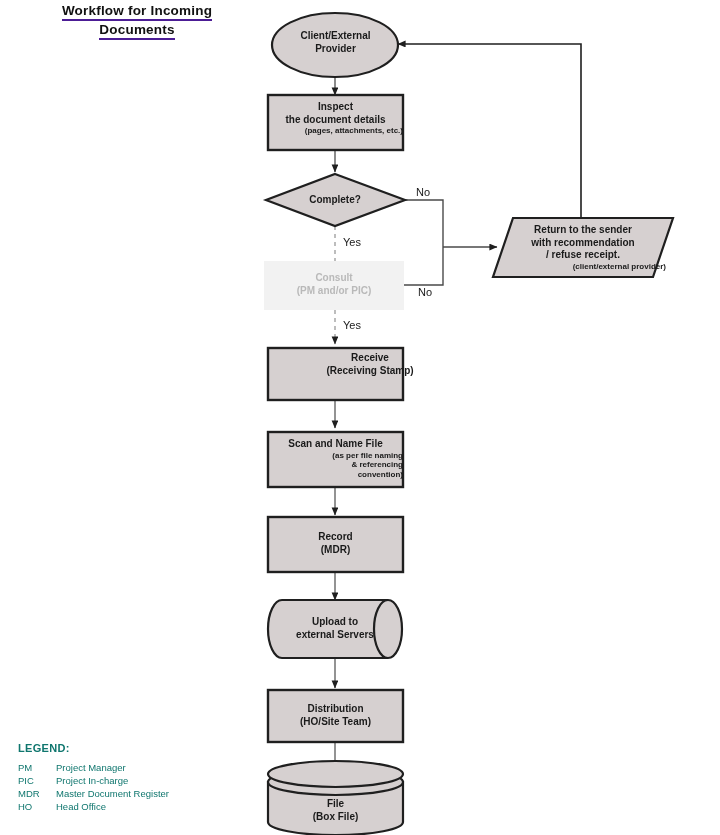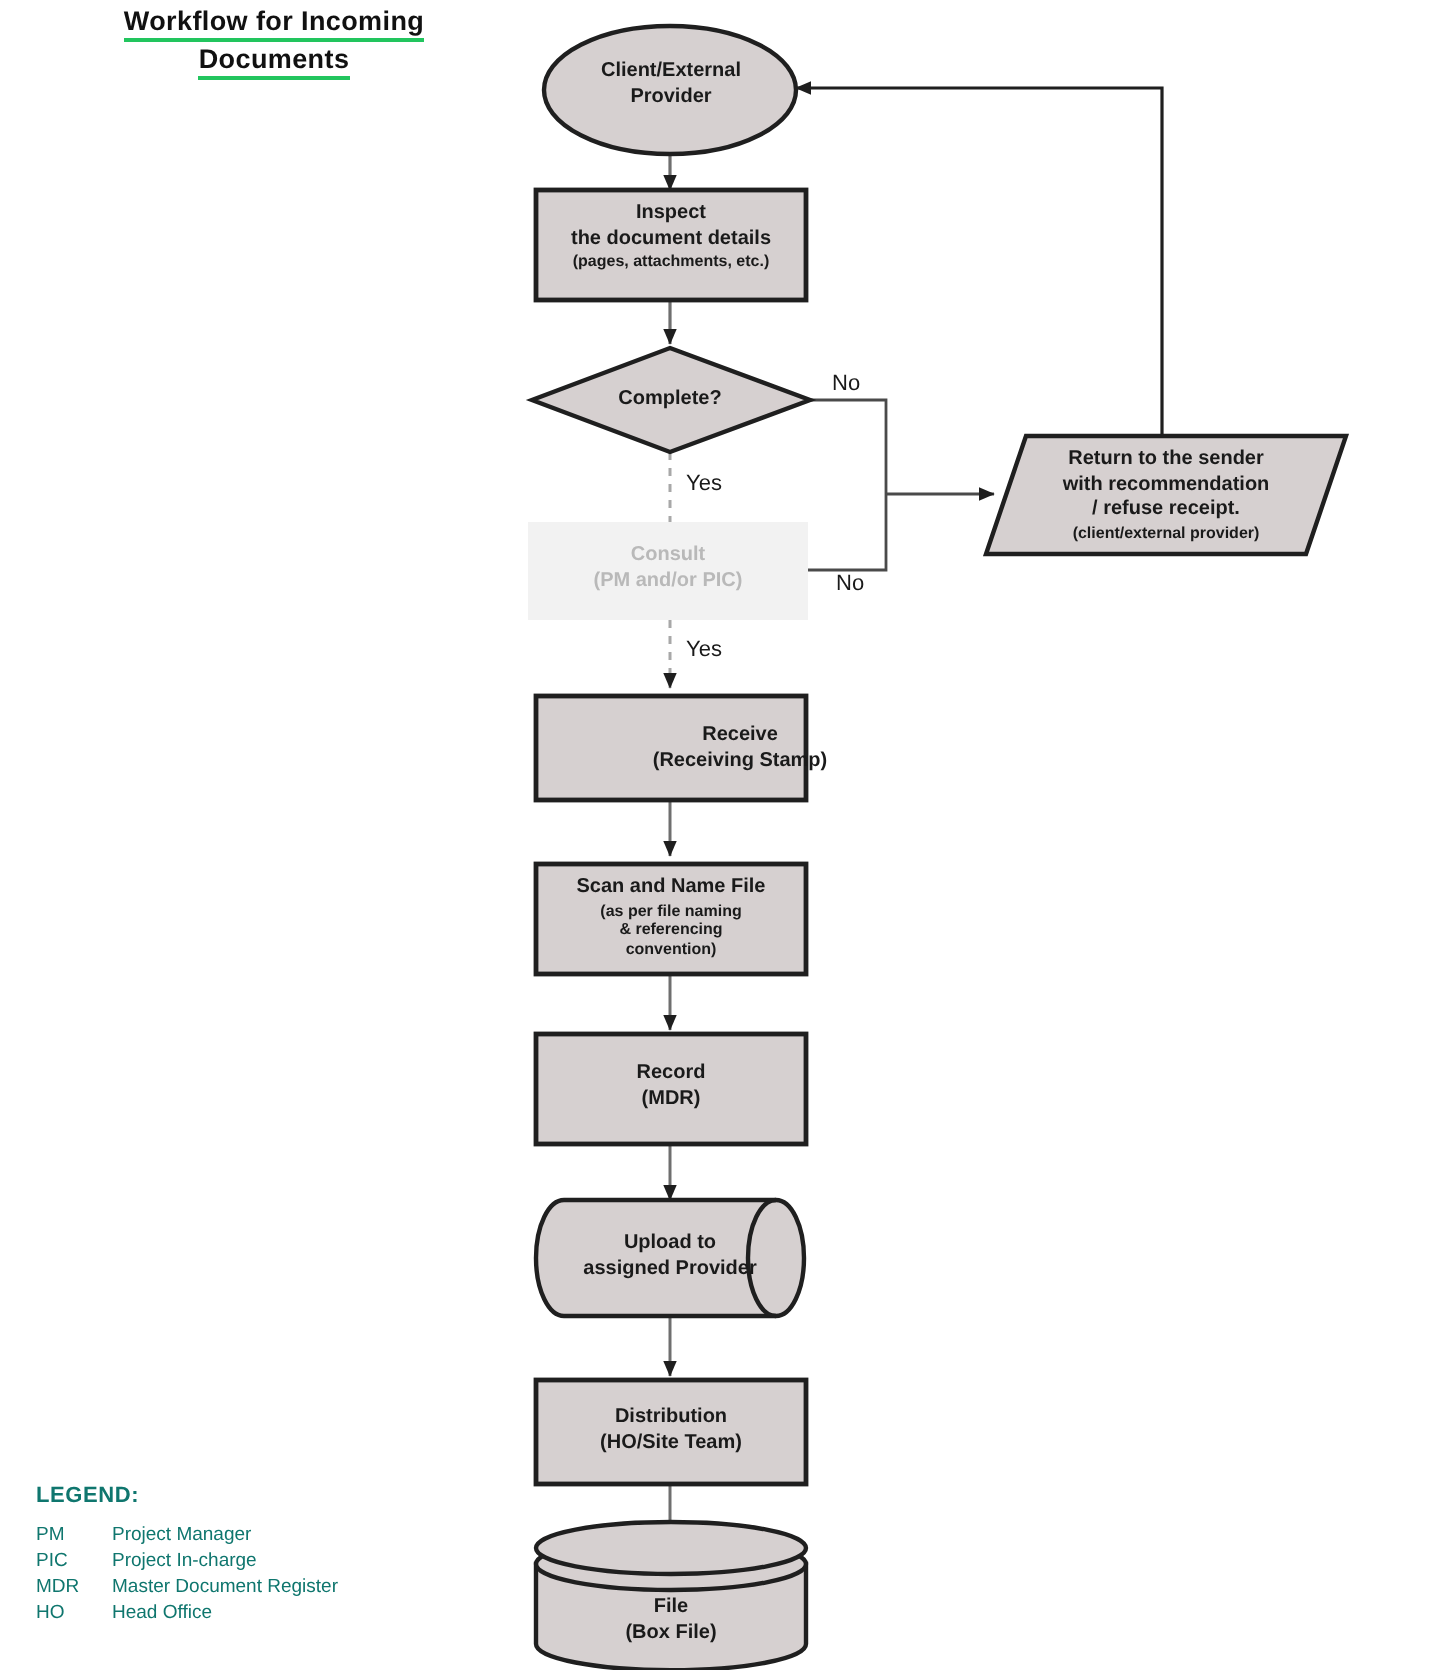--- a/index.html
+++ b/index.html
@@ -26,21 +26,21 @@
     top: 2px;
     width: 230px;
     text-align: center;
     font-size: 13.5px;
     font-weight: bold;
     color: #111;
     line-height: 17px;
     letter-spacing: 0.2px;
   }
   .title span {
-    border-bottom: 2px solid #22c55e;
+    border-bottom: 2px solid #4c1d95;
     display: inline-block;
     padding-bottom: 0px;
   }
   .legend {
     position: absolute;
     left: 18px;
     top: 742px;
     color: #0f766e;
   }
   .legend-head {
@@ -62,21 +62,21 @@
   }
   .legend-term { font-weight: normal; }
 
   .node-label {
     position: absolute;
     text-align: center;
     color: #1a1a1a;
     pointer-events: none;
   }
   .l1 { font-size: 10px; font-weight: bold; line-height: 12.5px; }
-  .l2 { font-size: 8px; font-weight: bold; line-height: 9.5px; }
+  .l2 { font-size: 8px; font-weight: bold; line-height: 9.5px; text-align: right; }
   .faded .l1, .faded .l2 { color: #b9b9b9; }
   .edge-label {
     position: absolute;
     font-size: 11px;
     font-weight: normal;
     color: #1a1a1a;
   }
 </style>
 </head>
 <body>
@@ -175,40 +175,40 @@
   <div class="l1">with recommendation</div>
   <div class="l1">/ refuse receipt.</div>
   <div class="l2">(client/external provider)</div>
 </div>
 
 <div class="node-label faded" style="left:264px; top:272px; width:140px;">
   <div class="l1">Consult</div>
   <div class="l1">(PM and/or PIC)</div>
 </div>
 
-<div class="node-label" style="left:268px; top:362px; width:122px;padding-left:41px;">
+<div class="node-label" style="left:268px; top:352px; width:122px;padding-left:41px;">
   <div class="l1">Receive</div>
   <div class="l1">(Receiving Stamp)</div>
 </div>
 
 <div class="node-label" style="left:268px; top:438px; width:135px;">
   <div class="l1">Scan and Name File</div>
   <div class="l2">(as per file naming</div>
   <div class="l2">&amp; referencing</div>
   <div class="l2">convention)</div>
 </div>
 
 <div class="node-label" style="left:268px; top:531px; width:135px;">
   <div class="l1">Record</div>
   <div class="l1">(MDR)</div>
 </div>
 
 <div class="node-label" style="left:276px; top:616px; width:118px;">
   <div class="l1">Upload to</div>
-  <div class="l1">assigned Provider</div>
+  <div class="l1">external Servers</div>
 </div>
 
 <div class="node-label" style="left:268px; top:703px; width:135px;">
   <div class="l1">Distribution</div>
   <div class="l1">(HO/Site Team)</div>
 </div>
 
 <div class="node-label" style="left:268px; top:798px; width:135px;">
   <div class="l1">File</div>
   <div class="l1">(Box File)</div>

